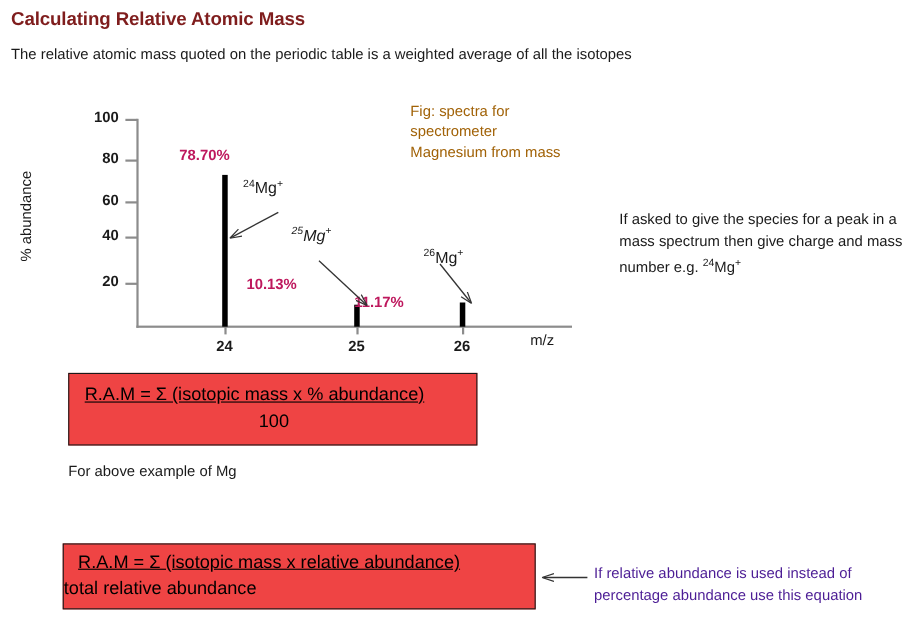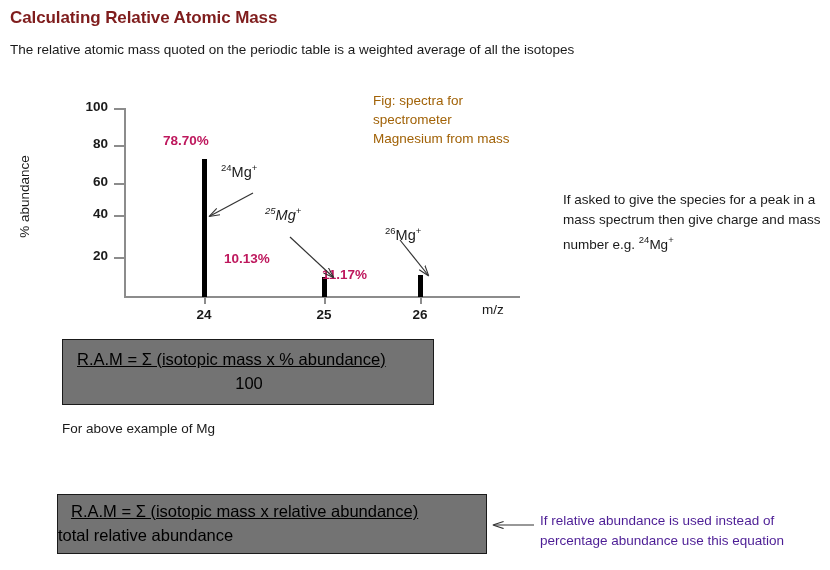--- a/index.html
+++ b/index.html
@@ -155,21 +155,21 @@
     width: 290px;
     font-size: 13.5px;
     line-height: 20px;
     color: #4c1d95;
   }
 
   
   .eq-box {
     position: absolute;
     border: 1.5px solid #1a1a1a;
-    background: #737373;
+    background: #ef4444;
     box-sizing: border-box;
     text-decoration: underline;
   }
   #eq-box-1 {
     left: 62px; top: 339px;
     width: 372px; height: 66px;
   }
   #eq-box-2 {
     left: 57px; top: 494px;
     width: 430px; height: 60px;

